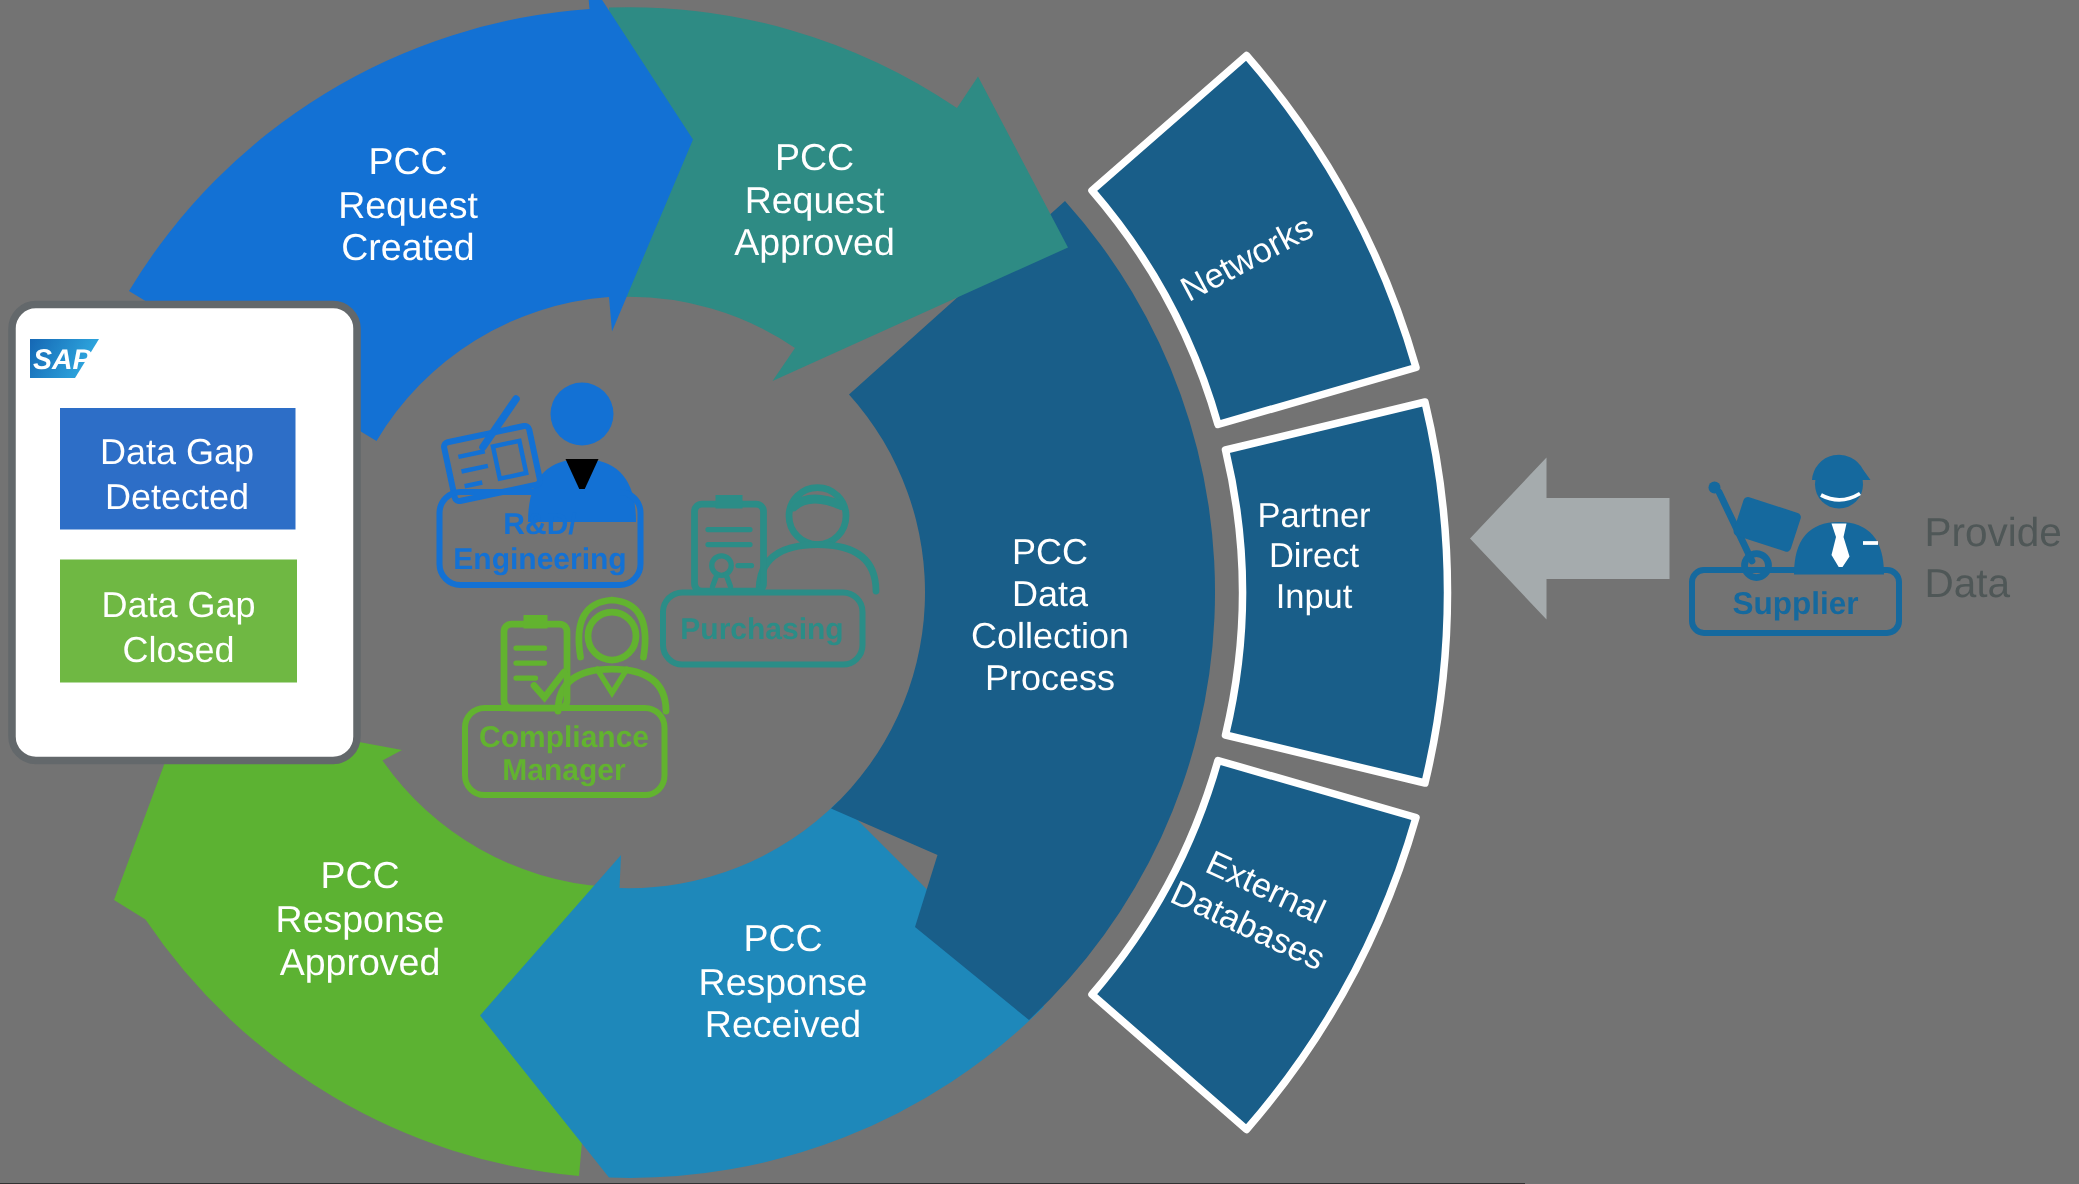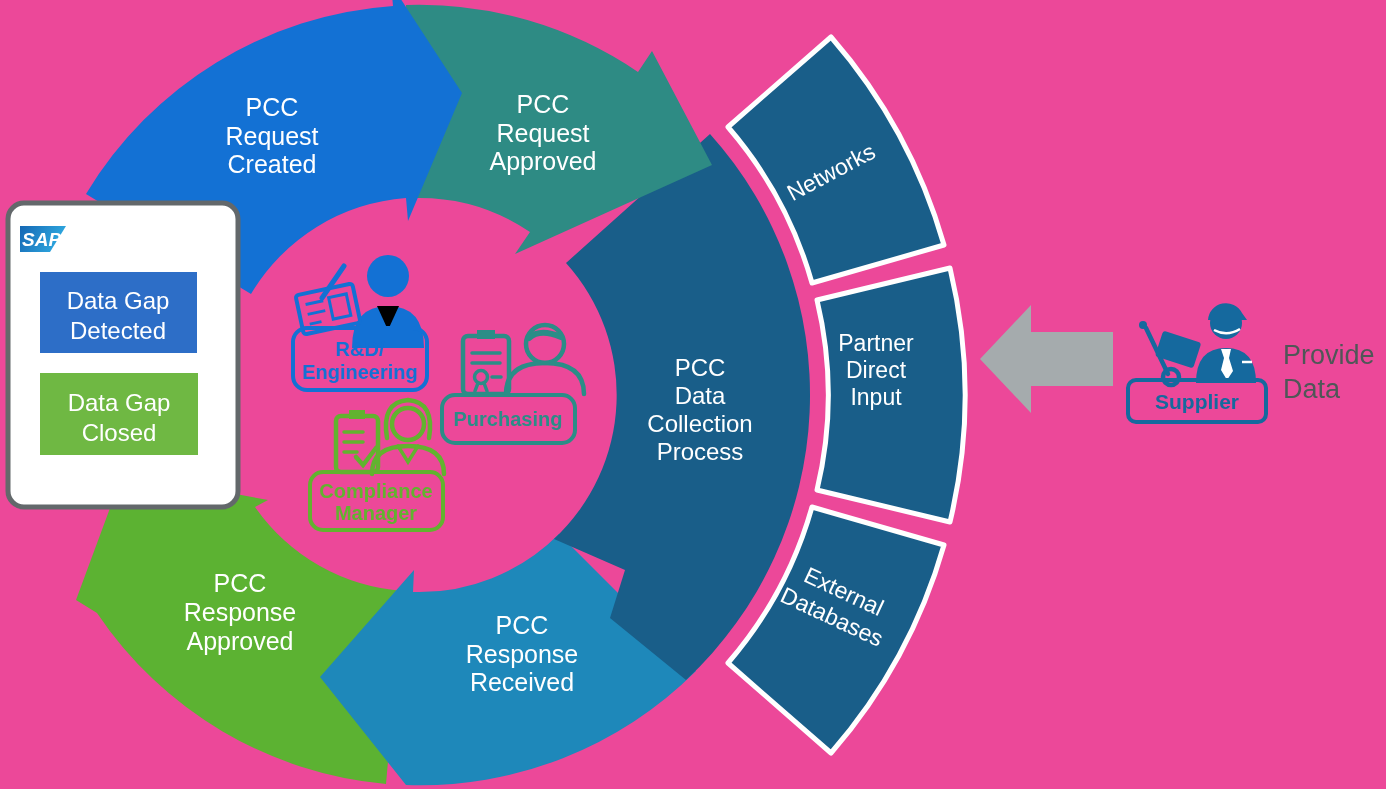--- a/index.html
+++ b/index.html
@@ -1,16 +1,16 @@
 <!DOCTYPE html>
 <html><head>
 <meta charset="utf-8">
 <style>
   html,body{margin:0;padding:0;background:#000;}
-  .stage{position:relative;width:1386px;height:789px;background:#ec4899;overflow:hidden;
+  .stage{position:relative;width:1386px;height:789px;background:#737373;overflow:hidden;
          font-family:"Liberation Sans",sans-serif;}
   svg text{font-family:"Liberation Sans",sans-serif;}
   .arrow-label{font-size:25px;fill:#ffffff;text-anchor:middle;}
   .center-label{font-size:24px;fill:#ffffff;text-anchor:middle;}
   .seg-label{font-size:23px;fill:#ffffff;text-anchor:middle;}
   .role-label{font-size:20px;font-weight:bold;text-anchor:middle;}
   .card-label{font-size:24px;fill:#ffffff;text-anchor:middle;}
   .supplier-label{font-size:21px;font-weight:bold;fill:#15699e;text-anchor:middle;}
   .annot{font-size:27px;fill:#4f5757;text-anchor:start;}
   .logo-text{font-size:19px;font-weight:bold;font-style:italic;fill:#ffffff;}

